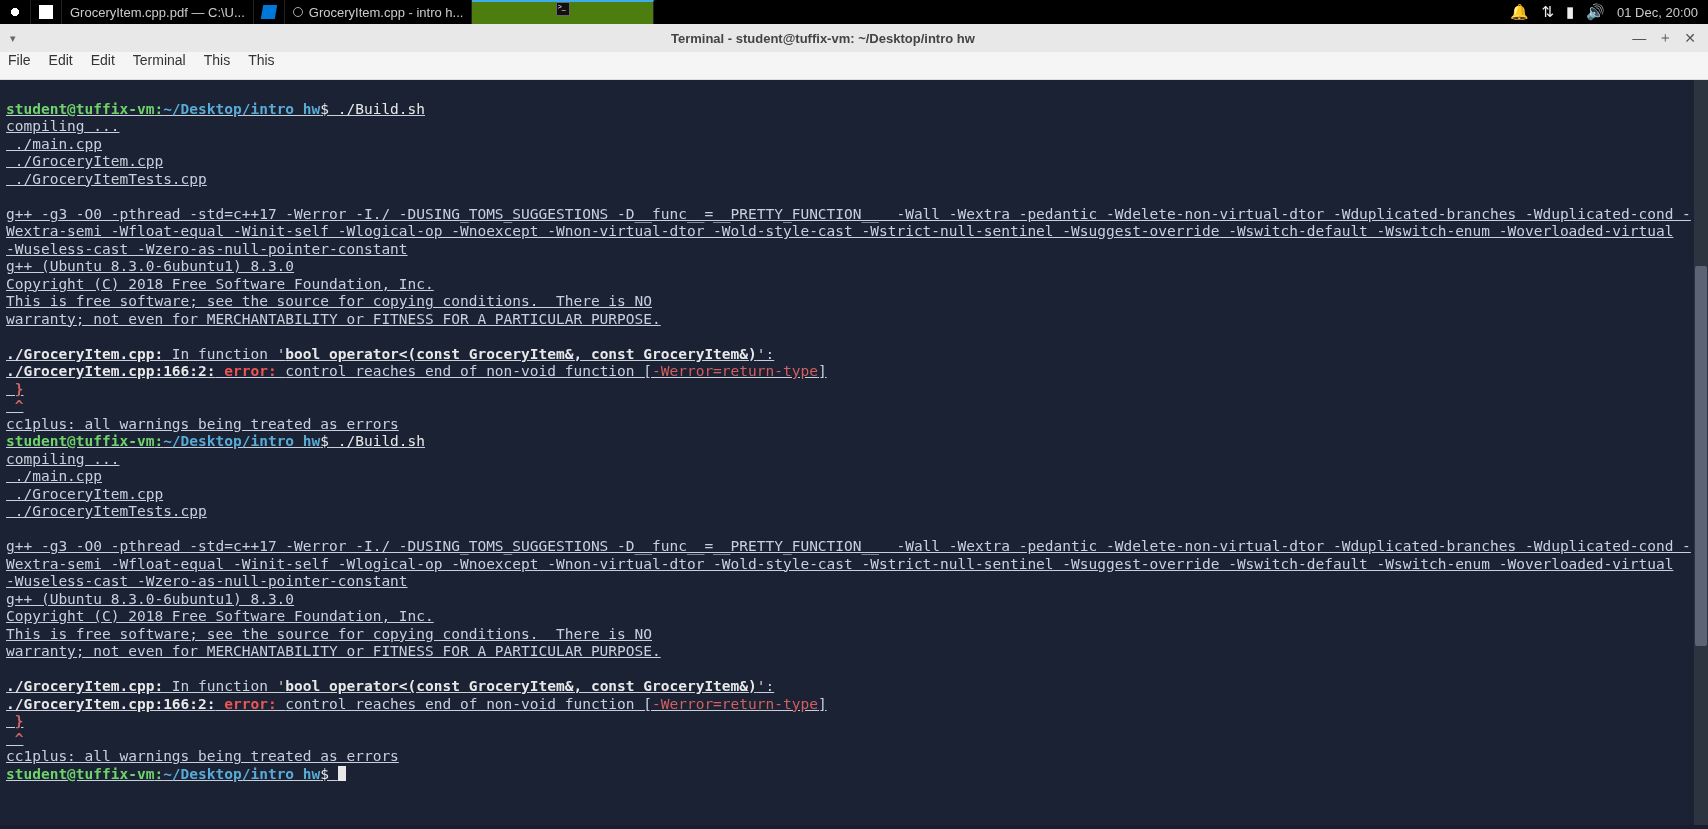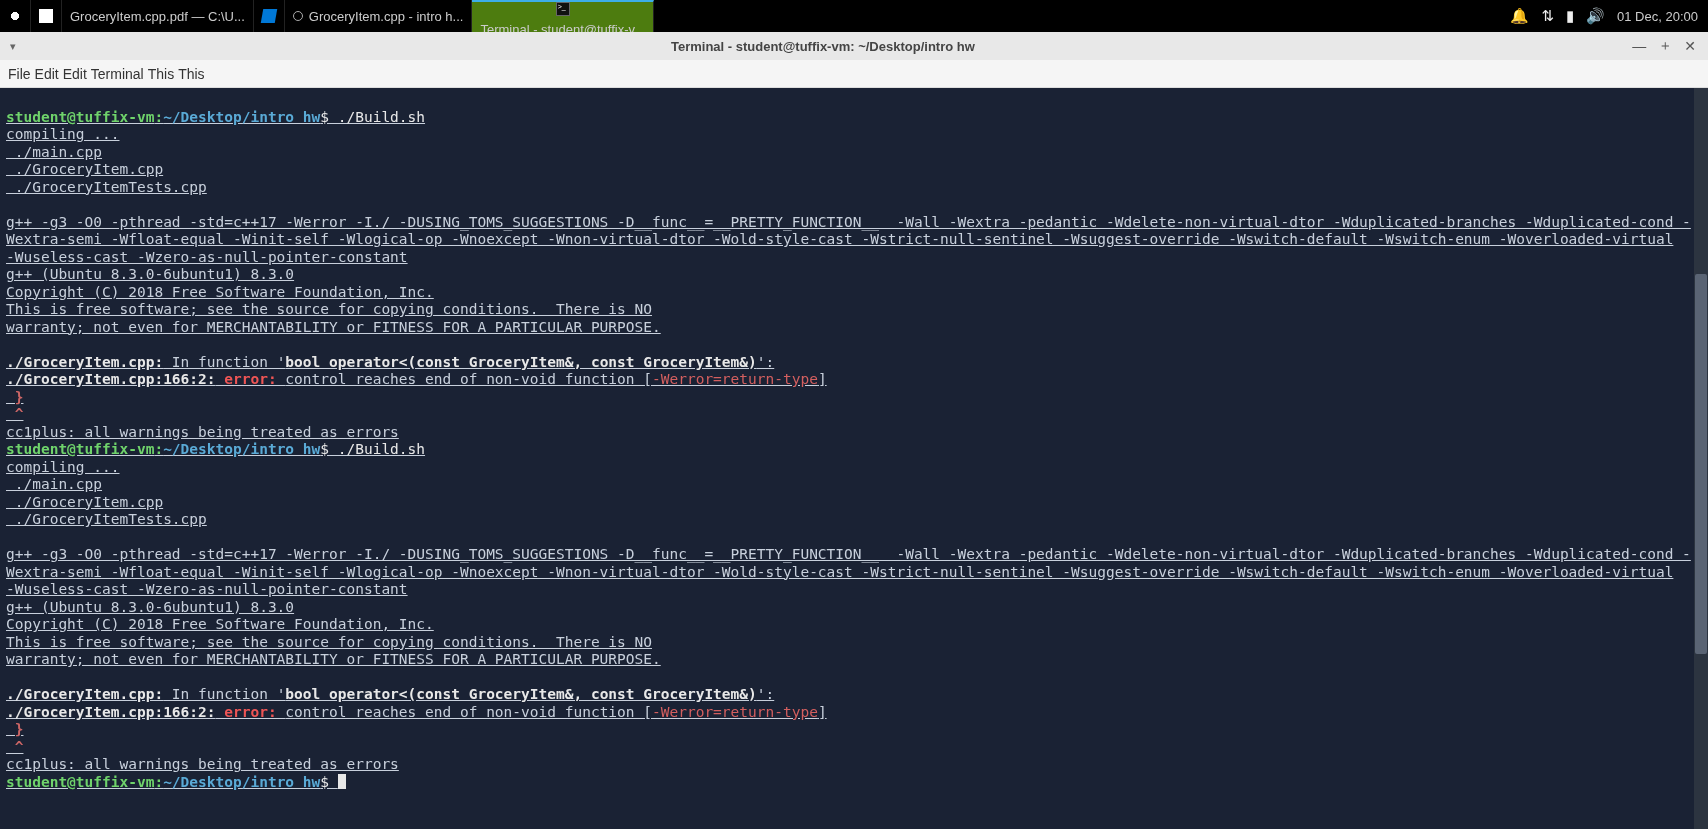--- a/index.html
+++ b/index.html
@@ -7,21 +7,21 @@
     font-family: sans-serif;
     background: #1a1d2e;
     width: 1708px;
     height: 829px;
     overflow: hidden;
     color: #ddd;
   }
 
   
   .taskbar {
-    height: 32px;
+    height: 24px;
     background: #000;
     display: flex;
     font-size: 13px;
     color: #ccc;
   }
   .taskbar-left { display: flex; align-items: center; height: 100%; flex: 1; }
   .taskbar-right { display: flex; align-items: center; height: 100%; gap: 12px; padding-right: 10px; }
   .tb-item {
     display: flex; align-items: center; height: 100%;
     padding: 0 8px; gap: 6px; border-right: 1px solid #222;
@@ -45,21 +45,21 @@
     display:flex; align-items:center; padding: 0 6px;
     font-size: 13px;
   }
   .titlebar .menu-arrow { font-size:11px; color:#666; padding:0 4px; }
   .titlebar .title { flex:1; text-align:center; color:#444; font-weight:bold; }
   .win-btn { padding:0 6px; color:#555; font-size:14px; cursor:pointer; }
 
   
   .menubar {
     height: 28px; background: #f5f5f5; color:#333;
-    display:flex; align-items:center; padding: 0 8px; gap: 4px;
+    display:flex; align-items:flex-start; padding: 0 8px; gap: 18px;
     font-size: 14px; border-bottom:1px solid #ddd;
   }
   .menubar span { cursor:pointer; }
 
   
   .terminal {
     font-family: "DejaVu Sans Mono","Liberation Mono",monospace;
     font-size: 14.5px;
     line-height: 17.5px;
     background: #1a2234;

